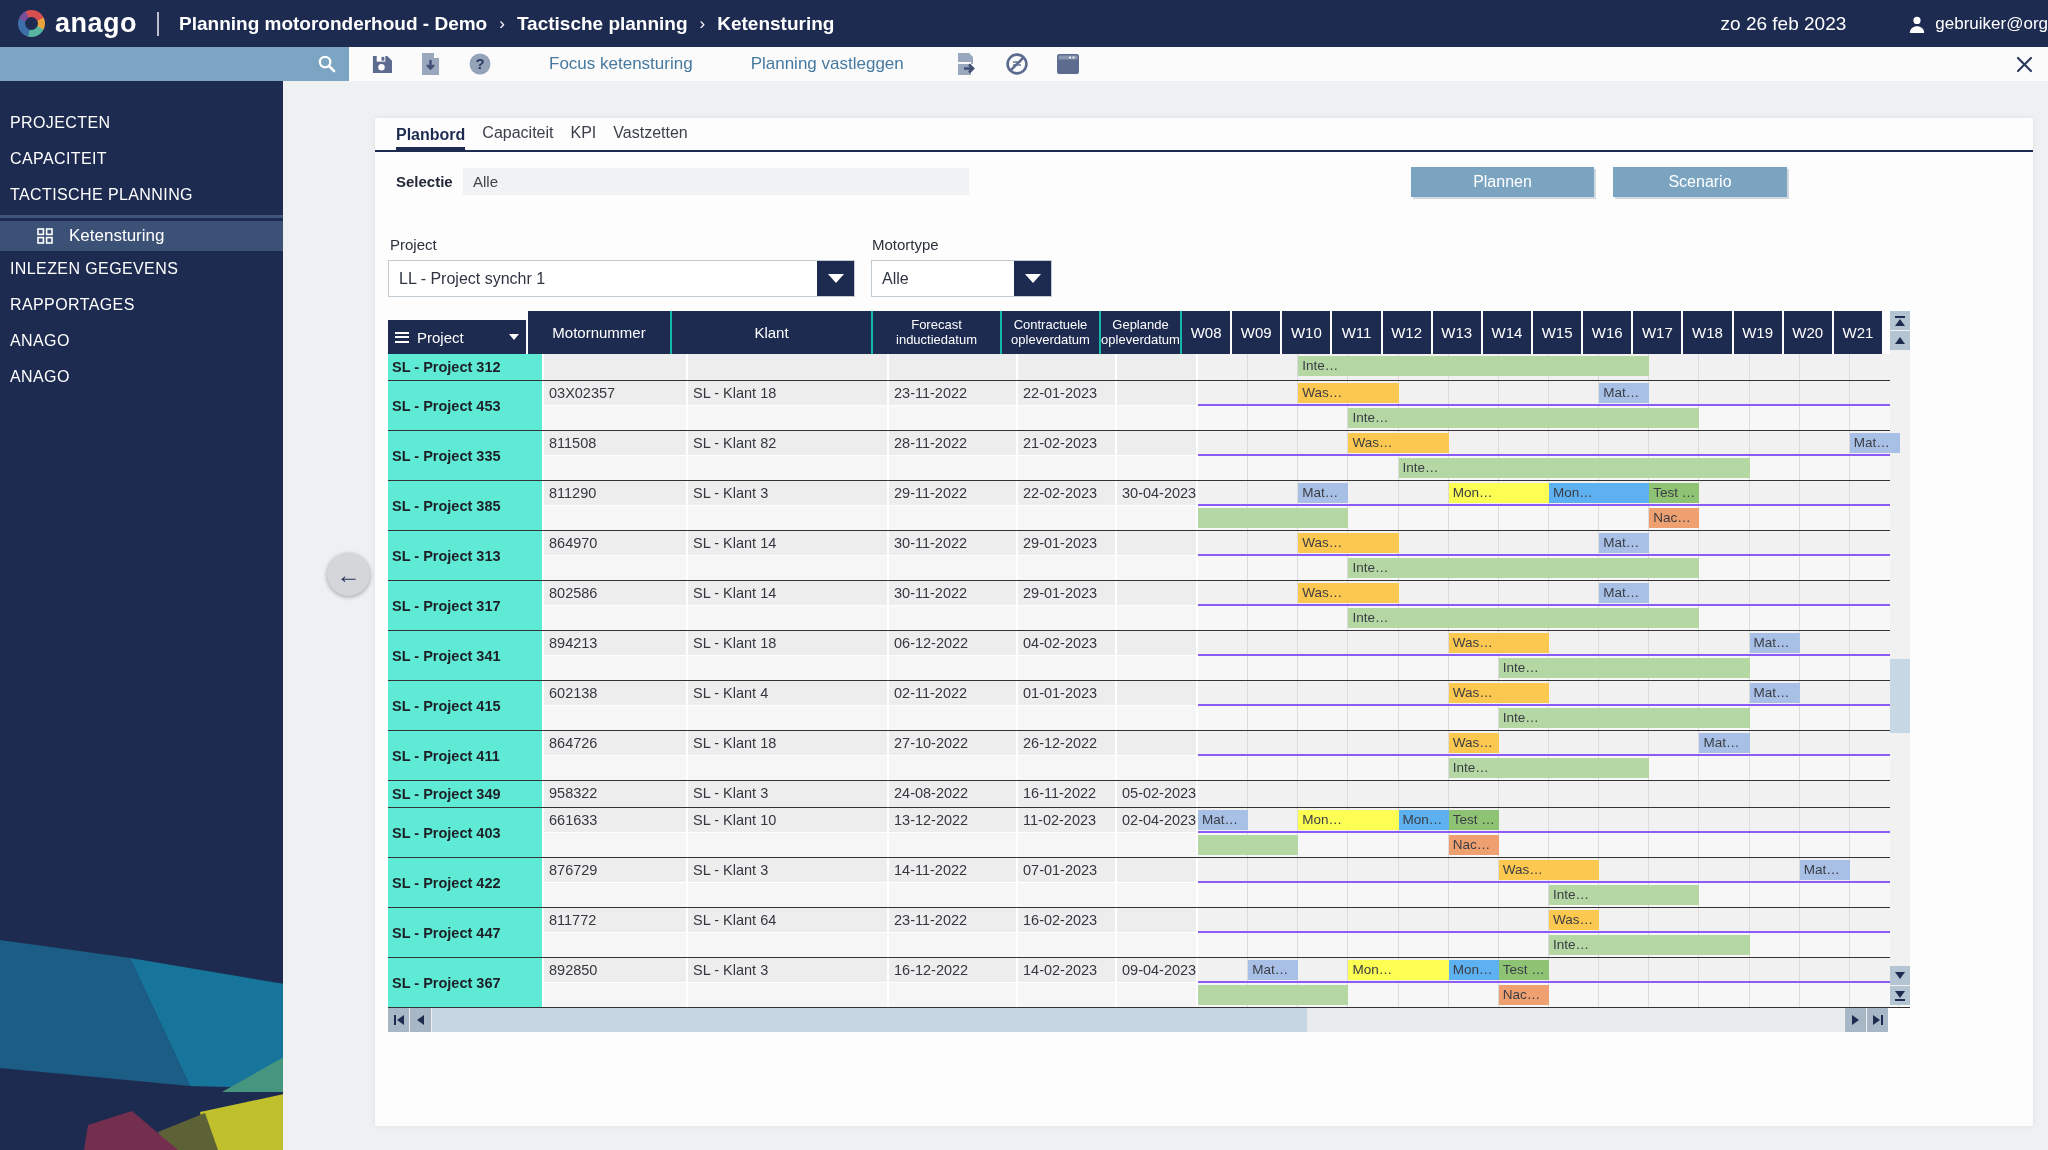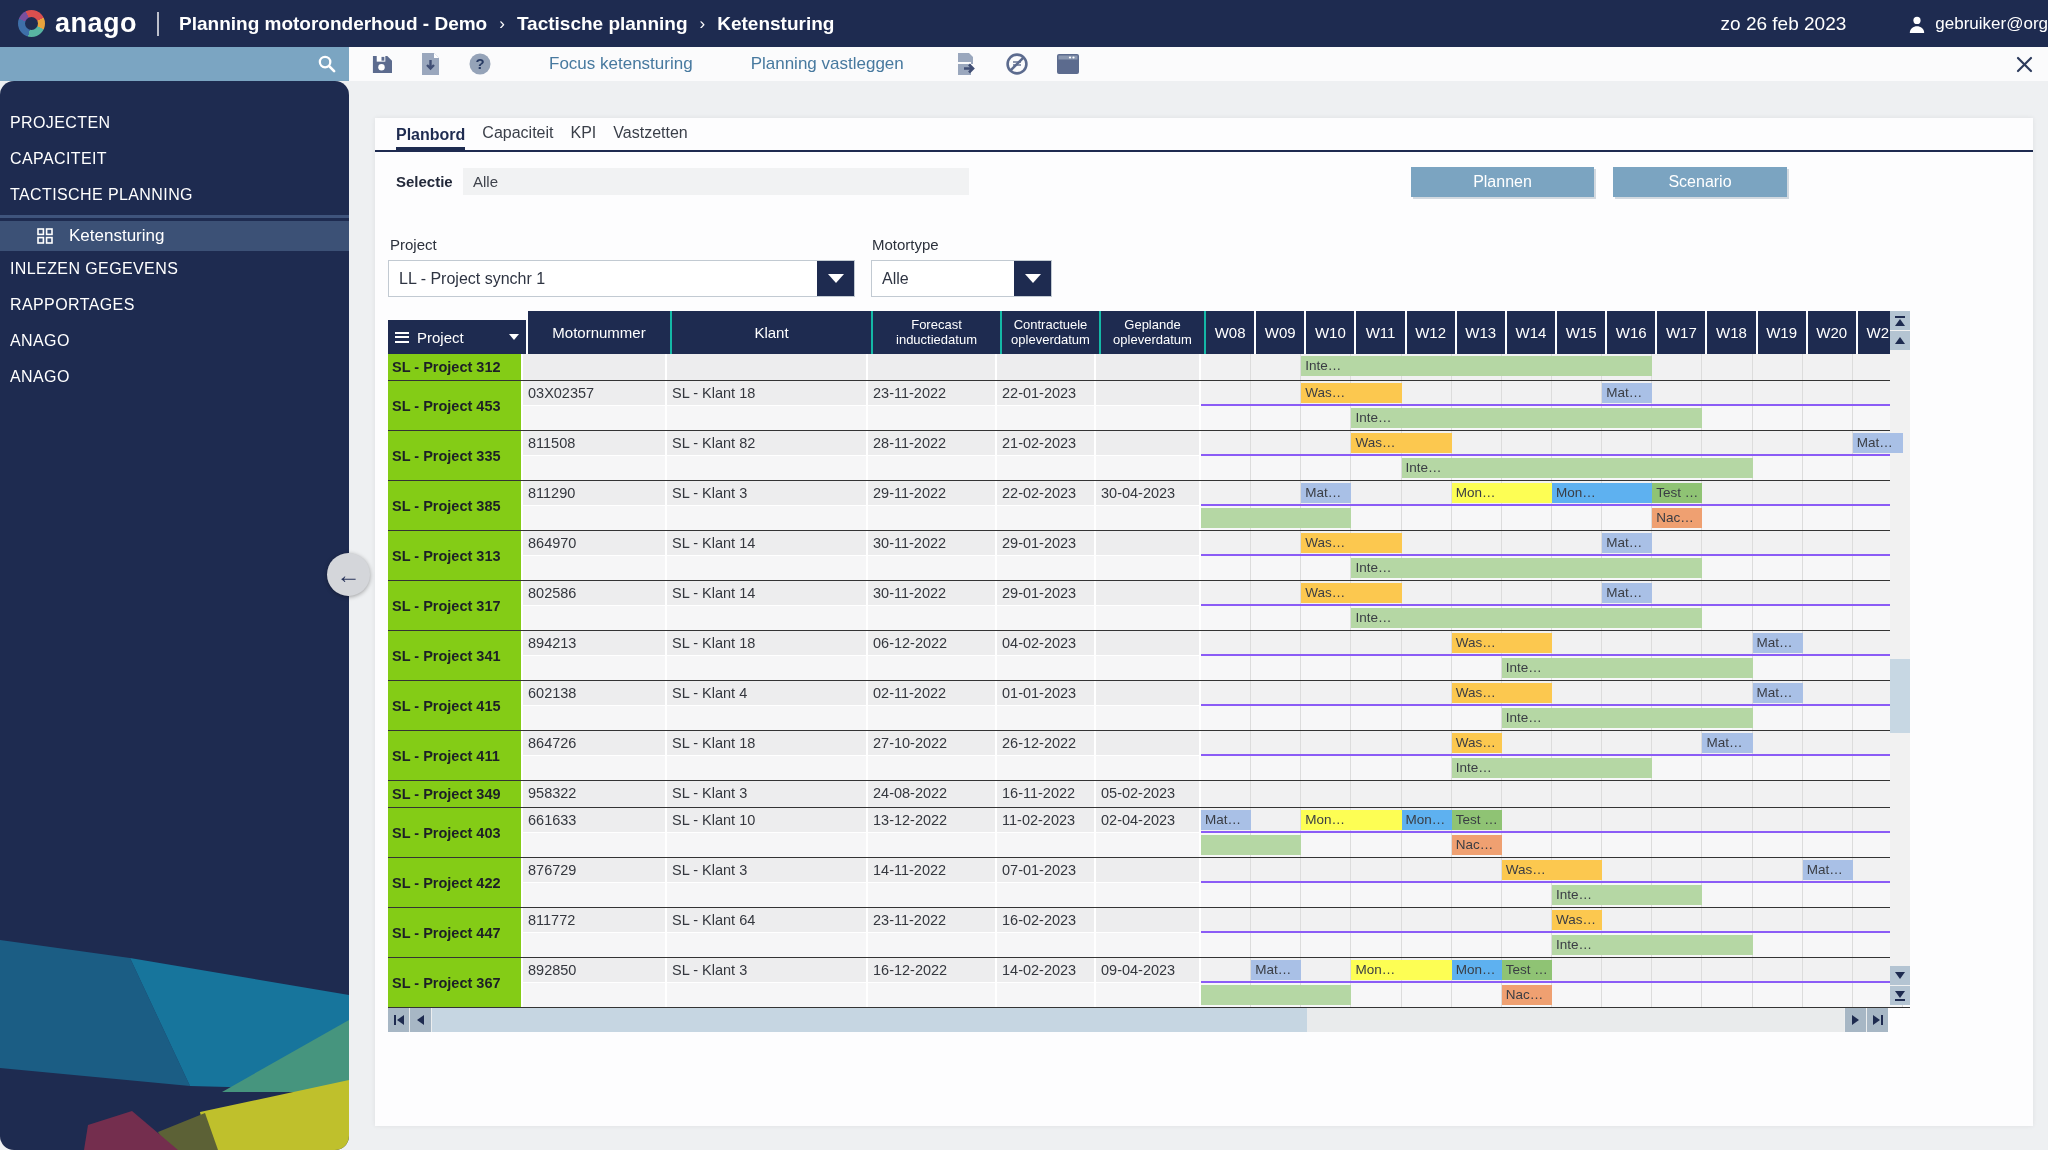--- a/index.html
+++ b/index.html
@@ -23,22 +23,22 @@
   .subbar { position:absolute; left:0; top:47px; width:2048px; height:34px; z-index:9; }
   .search-band { position:absolute; left:0; top:0; width:349px; height:34px; background:#7ba5c2; }
   .search-band svg { position:absolute; right:13px; top:7px; }
   .toolbar { position:absolute; left:349px; right:0; top:0; height:34px; background:#fbfbfc;
              display:flex; align-items:center; padding-left:22px; }
   .ticon { margin-right:29px; flex:none; display:flex; align-items:center; }
   .tlink { color:#47799f; font-size:17px; margin:0 29px; white-space:nowrap; }
   .close-x { margin-left:auto; margin-right:15px; display:flex; }
 
   
-  .sidebar { position:absolute; left:0; top:81px; width:349px; bottom:0; background:#1e2b50;
-             color:#fff; overflow:hidden; padding-top:24px; z-index:8;border-radius:14px; }
+  .sidebar { position:absolute; left:0; top:81px; width:283px; bottom:0; background:#1e2b50;
+             color:#fff; overflow:hidden; padding-top:24px; z-index:8; }
   .side-item { height:36px; line-height:36px; padding-left:10px; font-size:16px; letter-spacing:.4px; white-space:nowrap; }
   .side-sub { height:30px; margin-top:8px; background:#3c5176; display:flex; align-items:center;
               gap:16px; padding-left:37px; font-size:17px; position:relative; }
   .side-sub::before { content:''; position:absolute; left:0; right:0; top:-6px; height:3px; background:#3f547c; }
   .deco { position:absolute; left:0; bottom:0; }
   .collapse-btn { position:absolute; left:327px; top:553px; width:43px; height:43px; border-radius:50%;
                   background:#d4d6da; display:flex; align-items:center; justify-content:center;
                   box-shadow:0 1px 4px rgba(0,0,0,.35); z-index:20; font-size:24px; font-weight:bold; color:#27335a; }
 
   
@@ -71,29 +71,29 @@
   .thead { display:flex; height:43px; }
   .th { background:#1e2b50; color:#fff; display:flex; align-items:center; justify-content:center;
         text-align:center; border-right:2px solid #14b8a6; height:43px; font-size:15px; }
   .th.small { font-size:13px; line-height:1.13; }
   .th-proj-wrap { width:140px; height:43px; display:flex; align-items:flex-end; border-right:2px solid #fdfdfe; }
   .th-proj { width:100%; height:34px; background:#1e2b50; display:flex; align-items:center; gap:8px;
              padding:0 7px; color:#fff; font-size:15px; }
   .ham { width:14px; height:11px; border-top:2px solid #fff; border-bottom:2px solid #fff; position:relative; flex:none; }
   .ham::after { content:''; position:absolute; left:0; right:0; top:2.5px; height:2px; background:#fff; }
   .th-caret { margin-left:auto; width:0; height:0; border-left:5px solid transparent; border-right:5px solid transparent; border-top:6px solid #fff; }
-  .w-mot { width:144px; } .w-klant { width:201px; } .w-fc { width:129px; } .w-co { width:99px; } .w-gp { width:105px; }
+  .w-mot { width:144px; } .w-klant { width:201px; } .w-fc { width:129px; } .w-co { width:99px; } .w-gp { width:81px; }
   .weeks-head { width:702px; display:flex; }
   .wh { flex:1; background:#1e2b50; color:#fff; font-size:15px; display:flex; align-items:center;
         justify-content:center; border-right:2px solid #fdfdfe; height:43px; }
 
   .tbody { }
   .prow { display:flex; border-bottom:1px solid #343434; height:50px; }
   .prow.single { height:27px; }
-  .c-proj { width:135px; background:#84cc16; display:flex; align-items:center; padding-left:4px;
+  .c-proj { width:156px; background:#5eead4; display:flex; align-items:center; padding-left:4px;
             font-size:14.5px; font-weight:bold; color:#1d2026; border-right:2px solid #fff; white-space:nowrap; overflow:hidden; }
   .dcol { display:flex; flex-direction:column; border-right:2px solid #fff; }
   .dcol .s1 { height:25px; background:#ededee; font-size:14.5px; color:#34373e; line-height:24px;
               padding-left:5px; white-space:nowrap; overflow:hidden; border-bottom:1px solid #fff; }
   .dcol .s2 { flex:1; background:#f6f6f7; }
   .prow.single .dcol .s1 { height:100%; border-bottom:none; }
   .gantt { width:702px; display:flex; flex-direction:column; }
   .grow { position:relative; display:flex; height:25px; }
   .grow.r1 { background:#f1f1f2; border-bottom:2px solid #8b5cf6; }
   .grow.r2 { flex:1; background:#f7f7f8; border-bottom:none; }

